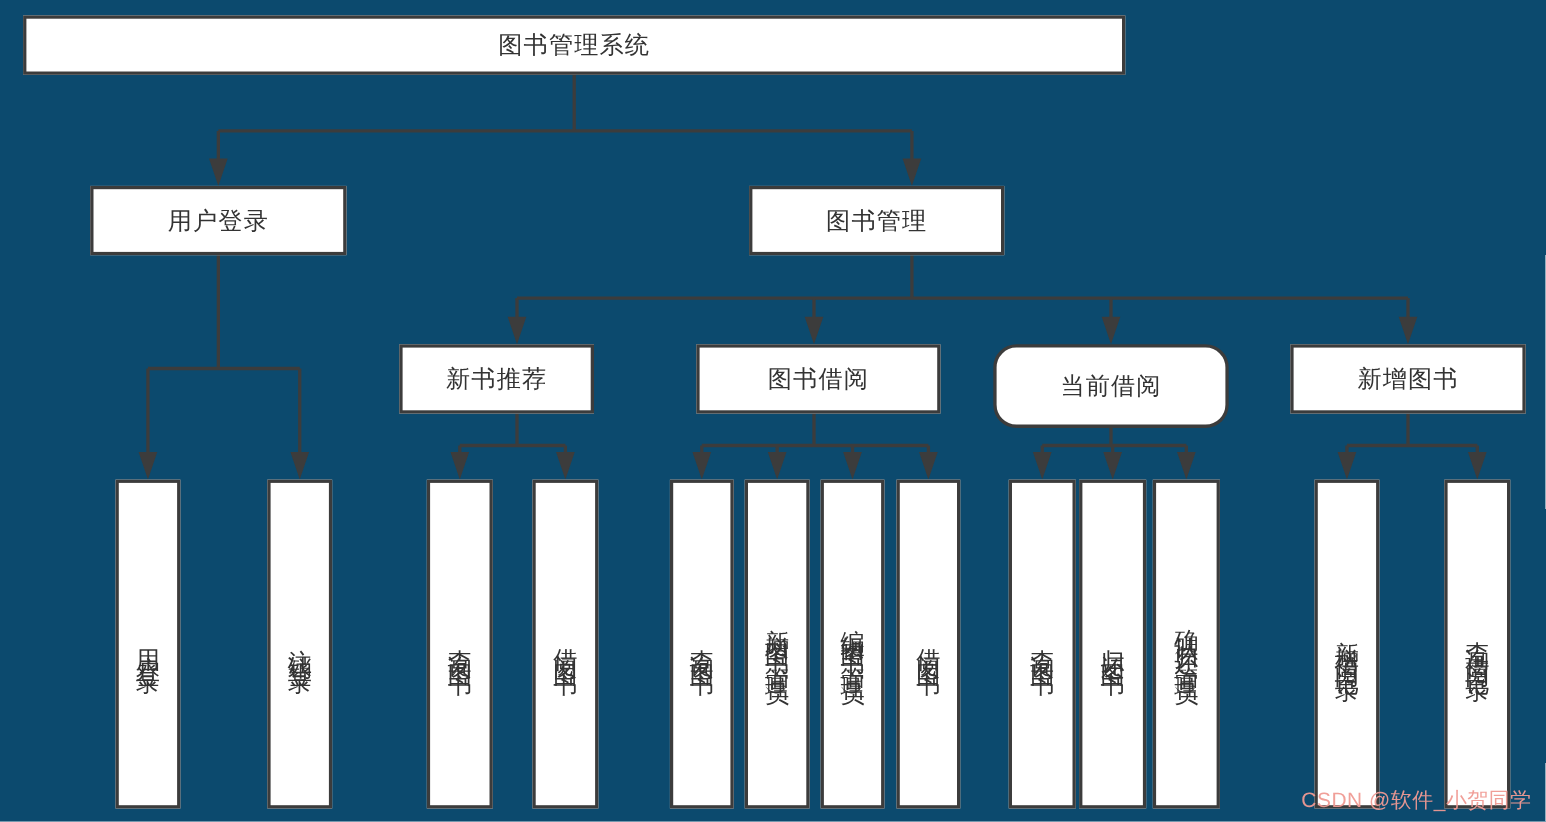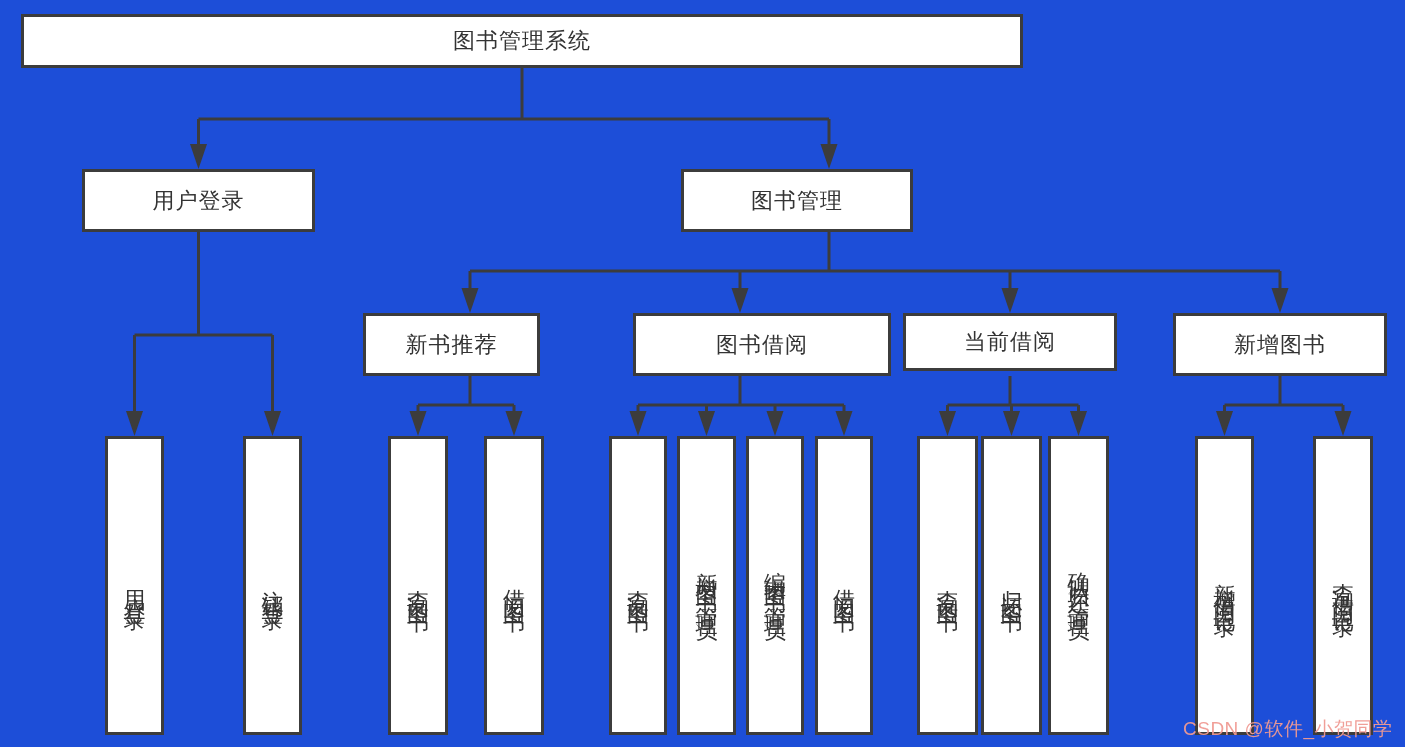--- a/index.html
+++ b/index.html
@@ -1,36 +1,36 @@
 <!DOCTYPE html>
 <html><head>
 <meta charset="utf-8">
 <style>
   html,body{margin:0;padding:0;background:#fff;}
   .stage{
-    position:relative;width:1405px;height:747px;background:#1d4ed8;
+    position:relative;width:1405px;height:747px;background:#0c4a6e;
     font-family:"Liberation Sans","DejaVu Sans",sans-serif;overflow:hidden;text-decoration:underline;
   }
   .wires{position:absolute;left:0;top:0;width:1405px;height:747px;}
   .box{
     position:absolute;box-sizing:border-box;border:3px solid #3c3c3c;background:#ffffff;
     display:flex;align-items:center;justify-content:center;
     color:#333333;font-size:22px;line-height:1;letter-spacing:1px;white-space:nowrap;
   }
   .vbox span{
     writing-mode:vertical-rl;text-orientation:mixed;
     letter-spacing:7px;font-size:22px;line-height:1;
   }
   
   .b-root{left:21px;top:14px;width:1002px;height:54px;}
   .b-userlogin{left:82px;top:169px;width:233px;height:63px;}
   .b-bookmgmt{left:681px;top:169px;width:232px;height:63px;}
   .b-l3a{left:363px;top:313px;width:177px;height:63px;}
-  .b-l3b{left:633px;top:313px;width:258px;height:63px;}
-  .b-l3c{left:903px;top:313px;width:214px;height:58px;}
+  .b-l3b{left:633px;top:313px;width:222px;height:63px;}
+  .b-l3c{left:903px;top:313px;width:214px;height:76px;border-radius:21px;}
   .b-l3d{left:1173px;top:313px;width:214px;height:63px;}
   .b-login {left:105px;top:436px;width:59px;height:299px;}
   .b-logout{left:243px;top:436px;width:59px;height:299px;}
   .b-nq{left:388px;top:436px;width:60px;height:299px;}
   .b-nb{left:484px;top:436px;width:60px;height:299px;}
   .b-bq{left:609px;top:436px;width:58px;height:299px;}
   .b-ba{left:677px;top:436px;width:59px;height:299px;}
   .b-be{left:746px;top:436px;width:58px;height:299px;}
   .b-bb{left:815px;top:436px;width:58px;height:299px;}
   .b-cq{left:917px;top:436px;width:61px;height:299px;}

